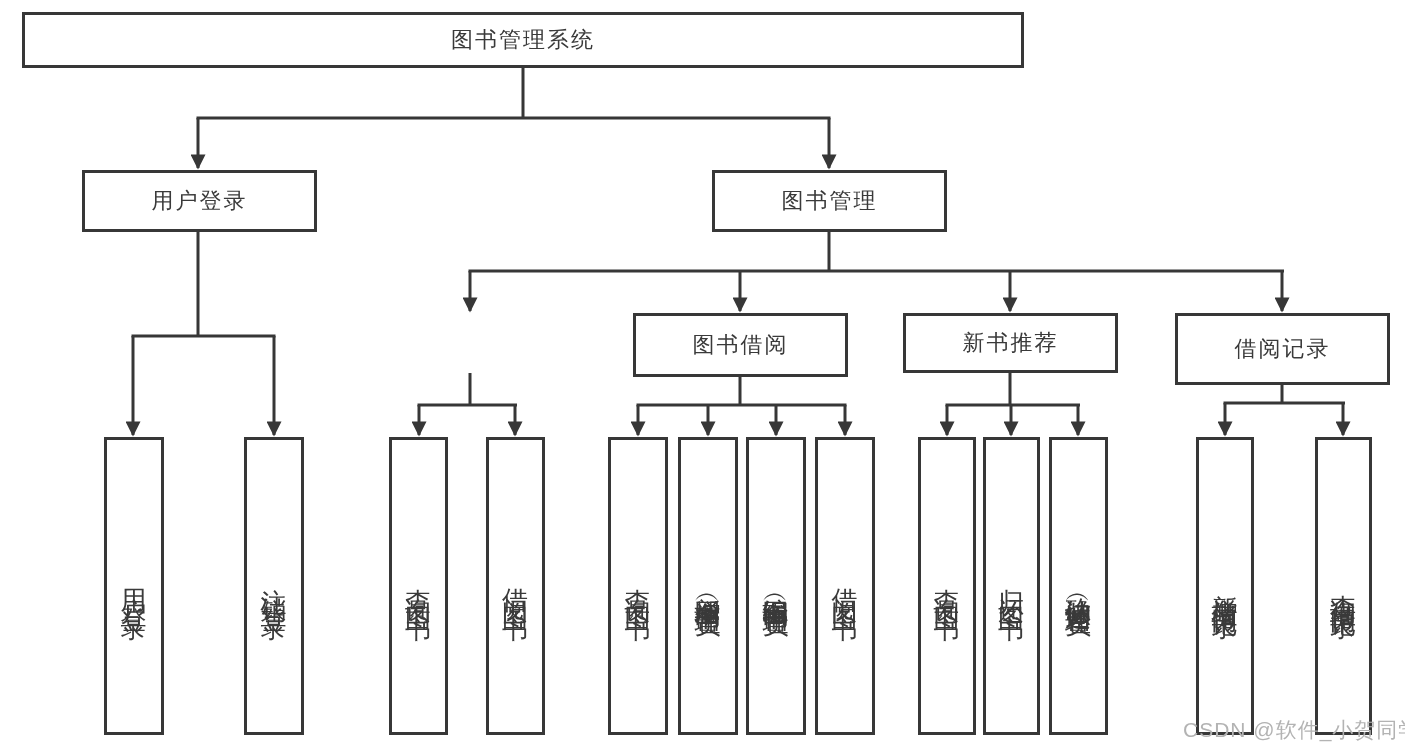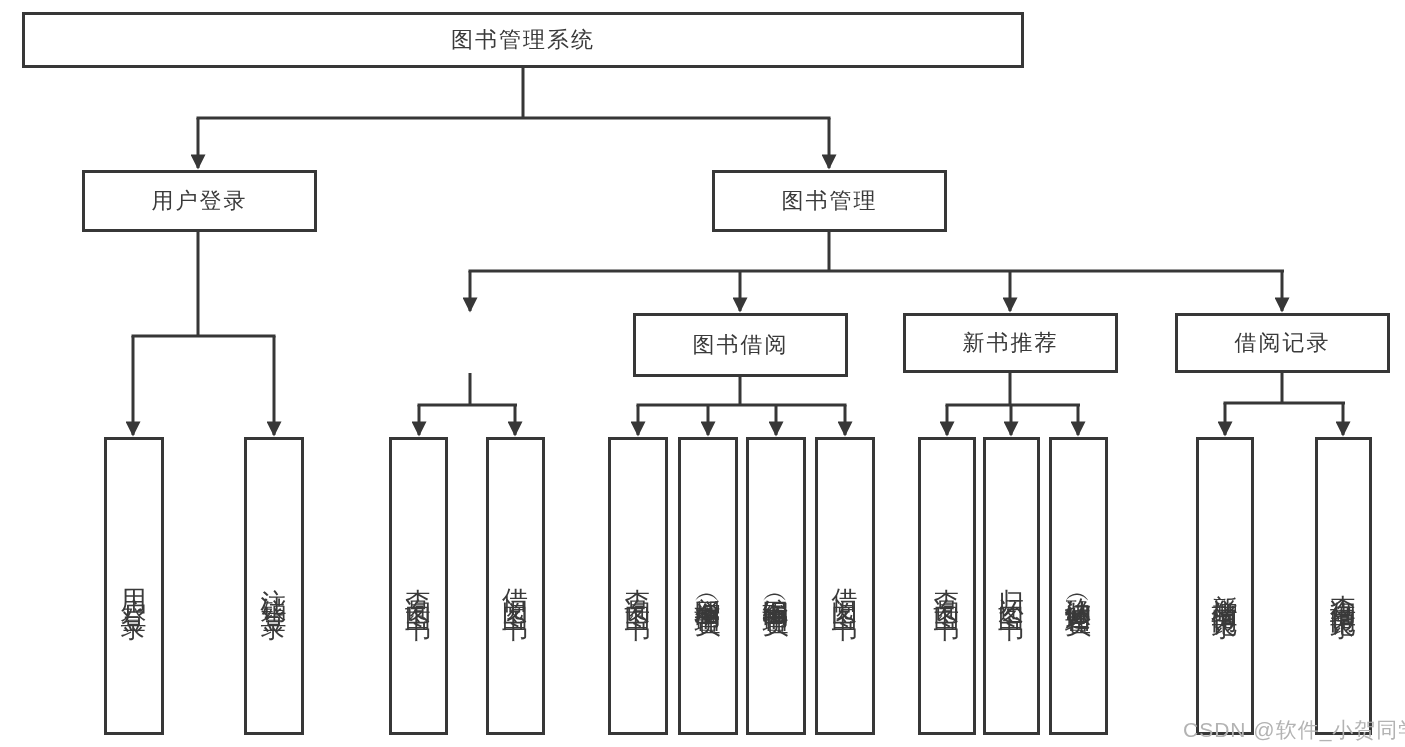--- a/index.html
+++ b/index.html
@@ -109,21 +109,21 @@
   <div class="node hbox" style="left:712px; top:170px; width:235px; height:62px;">
     <span>图书管理</span>
   </div>
 
   <div class="node hbox" style="left:633px; top:313px; width:215px; height:64px;">
     <span>图书借阅</span>
   </div>
   <div class="node hbox" style="left:903px; top:313px; width:215px; height:60px;">
     <span>新书推荐</span>
   </div>
-  <div class="node hbox" style="left:1175px; top:313px; width:215px; height:60px;">
+  <div class="node hbox" style="left:1175px; top:313px; width:215px; height:72px;">
     <span>借阅记录</span>
   </div>
 
   <div class="node vbox" style="left:104px; top:437px; width:60px; height:298px;">
     <span style="letter-spacing: 9px;">用户登录</span>
   </div>
   <div class="node vbox" style="left:244px; top:437px; width:60px; height:298px;">
     <span style="letter-spacing: 9px;">注销登录</span>
   </div>
 

